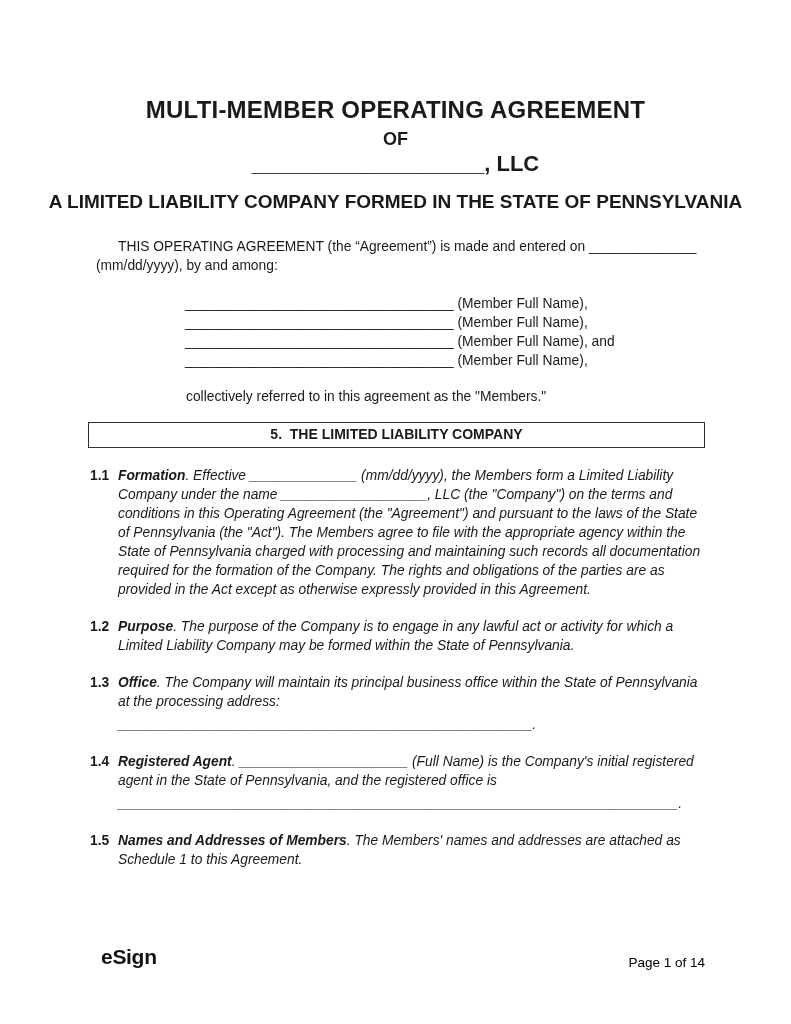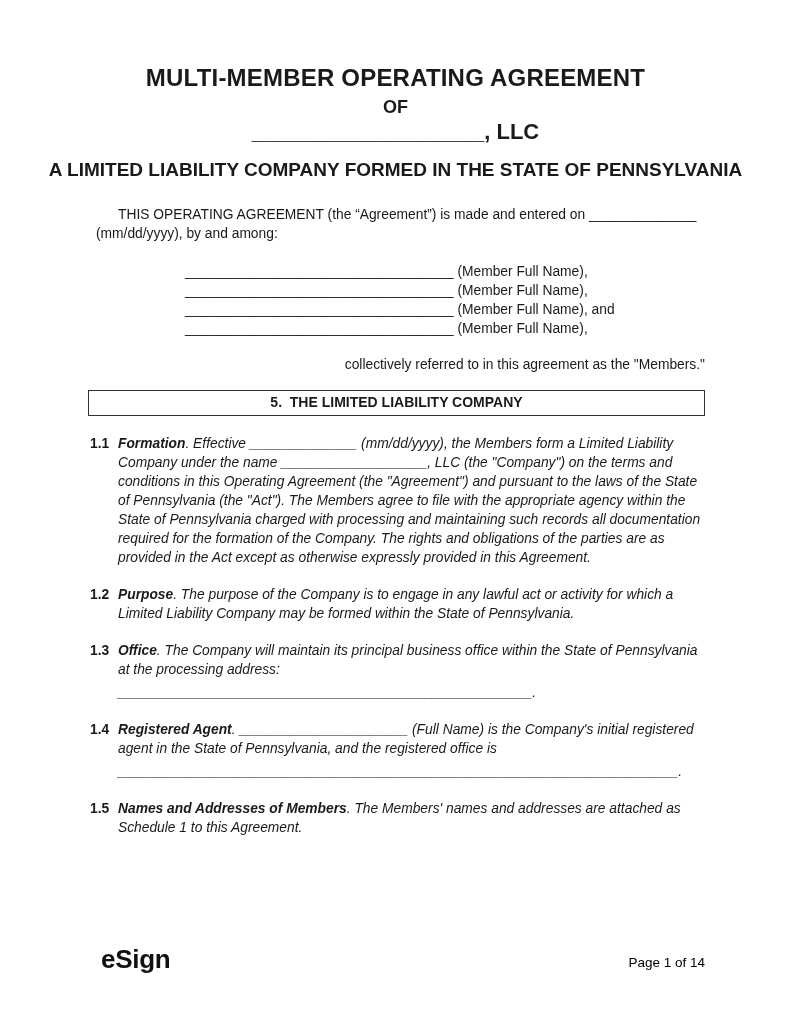--- a/index.html
+++ b/index.html
@@ -7,21 +7,21 @@
     position:relative;
     width:791px; height:1024px;
     background:#ffffff;
     color:#1a1a1a;
     font-family:"Liberation Sans","DejaVu Sans",sans-serif;
     font-size:13.8px;
     line-height:19px;
     overflow:hidden;
   }
   .title {
-    padding-top:66px;
+    padding-top:98px;
     text-align:center;
     font-size:24px; font-weight:bold; line-height:1;
     letter-spacing:0.2px;
   }
   .title-of {
     margin-top:8px;
     text-align:center;
     font-size:18px; font-weight:bold; line-height:1;
   }
   .title-llc {
@@ -33,38 +33,38 @@
     margin-top:16px;
     text-align:center;
     font-size:19px; font-weight:bold; line-height:1;
   }
   .intro {
     margin:26px 86px 0 96px;
     text-indent:22px;
   }
   .members { margin:19px 86px 0 185px; }
   .member-line { white-space:nowrap; }
-  .collective { margin:17px 86px 0 186px;text-align:right; }
+  .collective { margin:17px 86px 0 186px; }
   .sec-box {
     margin:16px 86px 0 88px;
     border:1.5px solid #2f2f2f;
     text-align:center;
     font-weight:bold;
     font-size:14px;
     padding:2px 0 3px 0;
     white-space:pre;
   }
   .section { display:flex; margin:18px 86px 0 90px; }
   .section .num { flex:0 0 28px; font-weight:bold; }
   .section .content { flex:1;font-style:italic; }
   .term { font-weight:bold; }
   .blankline { margin-top:4px; }
   .footer-logo {
     position:absolute; left:101px; top:946px;
-    font-size:26px; font-weight:bold; letter-spacing:-0.3px;
+    font-size:21px; font-weight:bold; letter-spacing:-0.3px;
     color:#111111; line-height:1;
   }
   .footer-page {
     position:absolute; right:86px; top:956px;
     font-size:13.5px; line-height:1; color:#000000;
   }
   p { margin:0; }
 </style>
 </head>
 <body>

